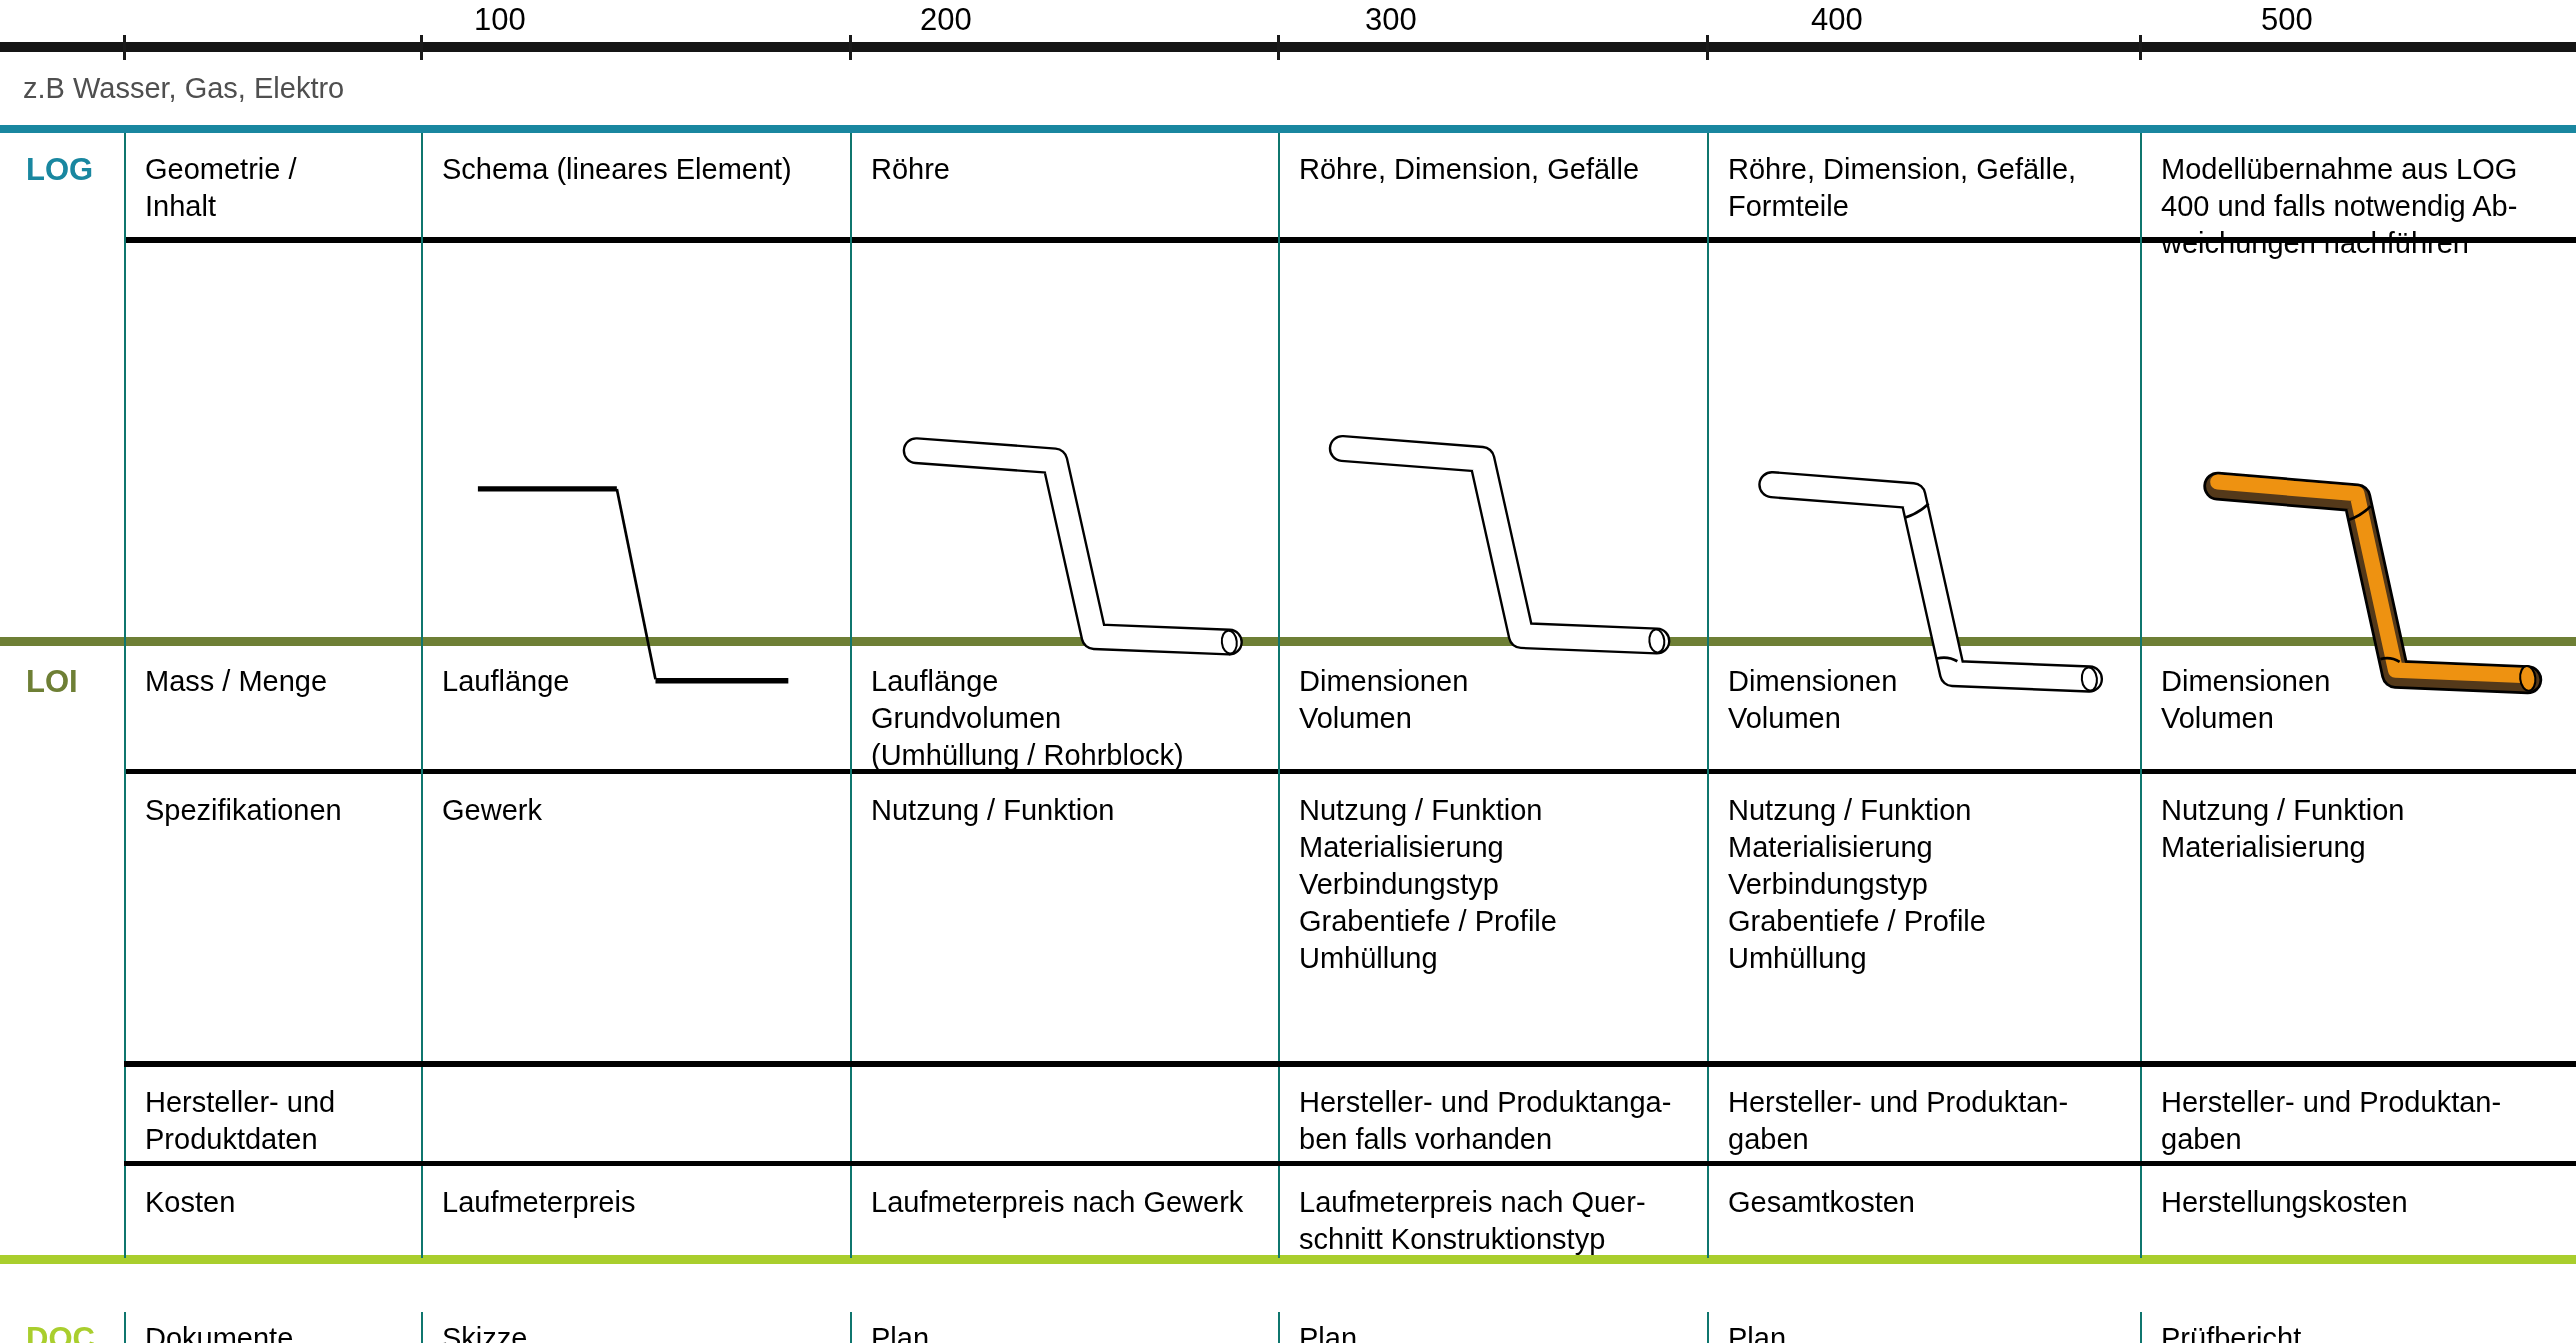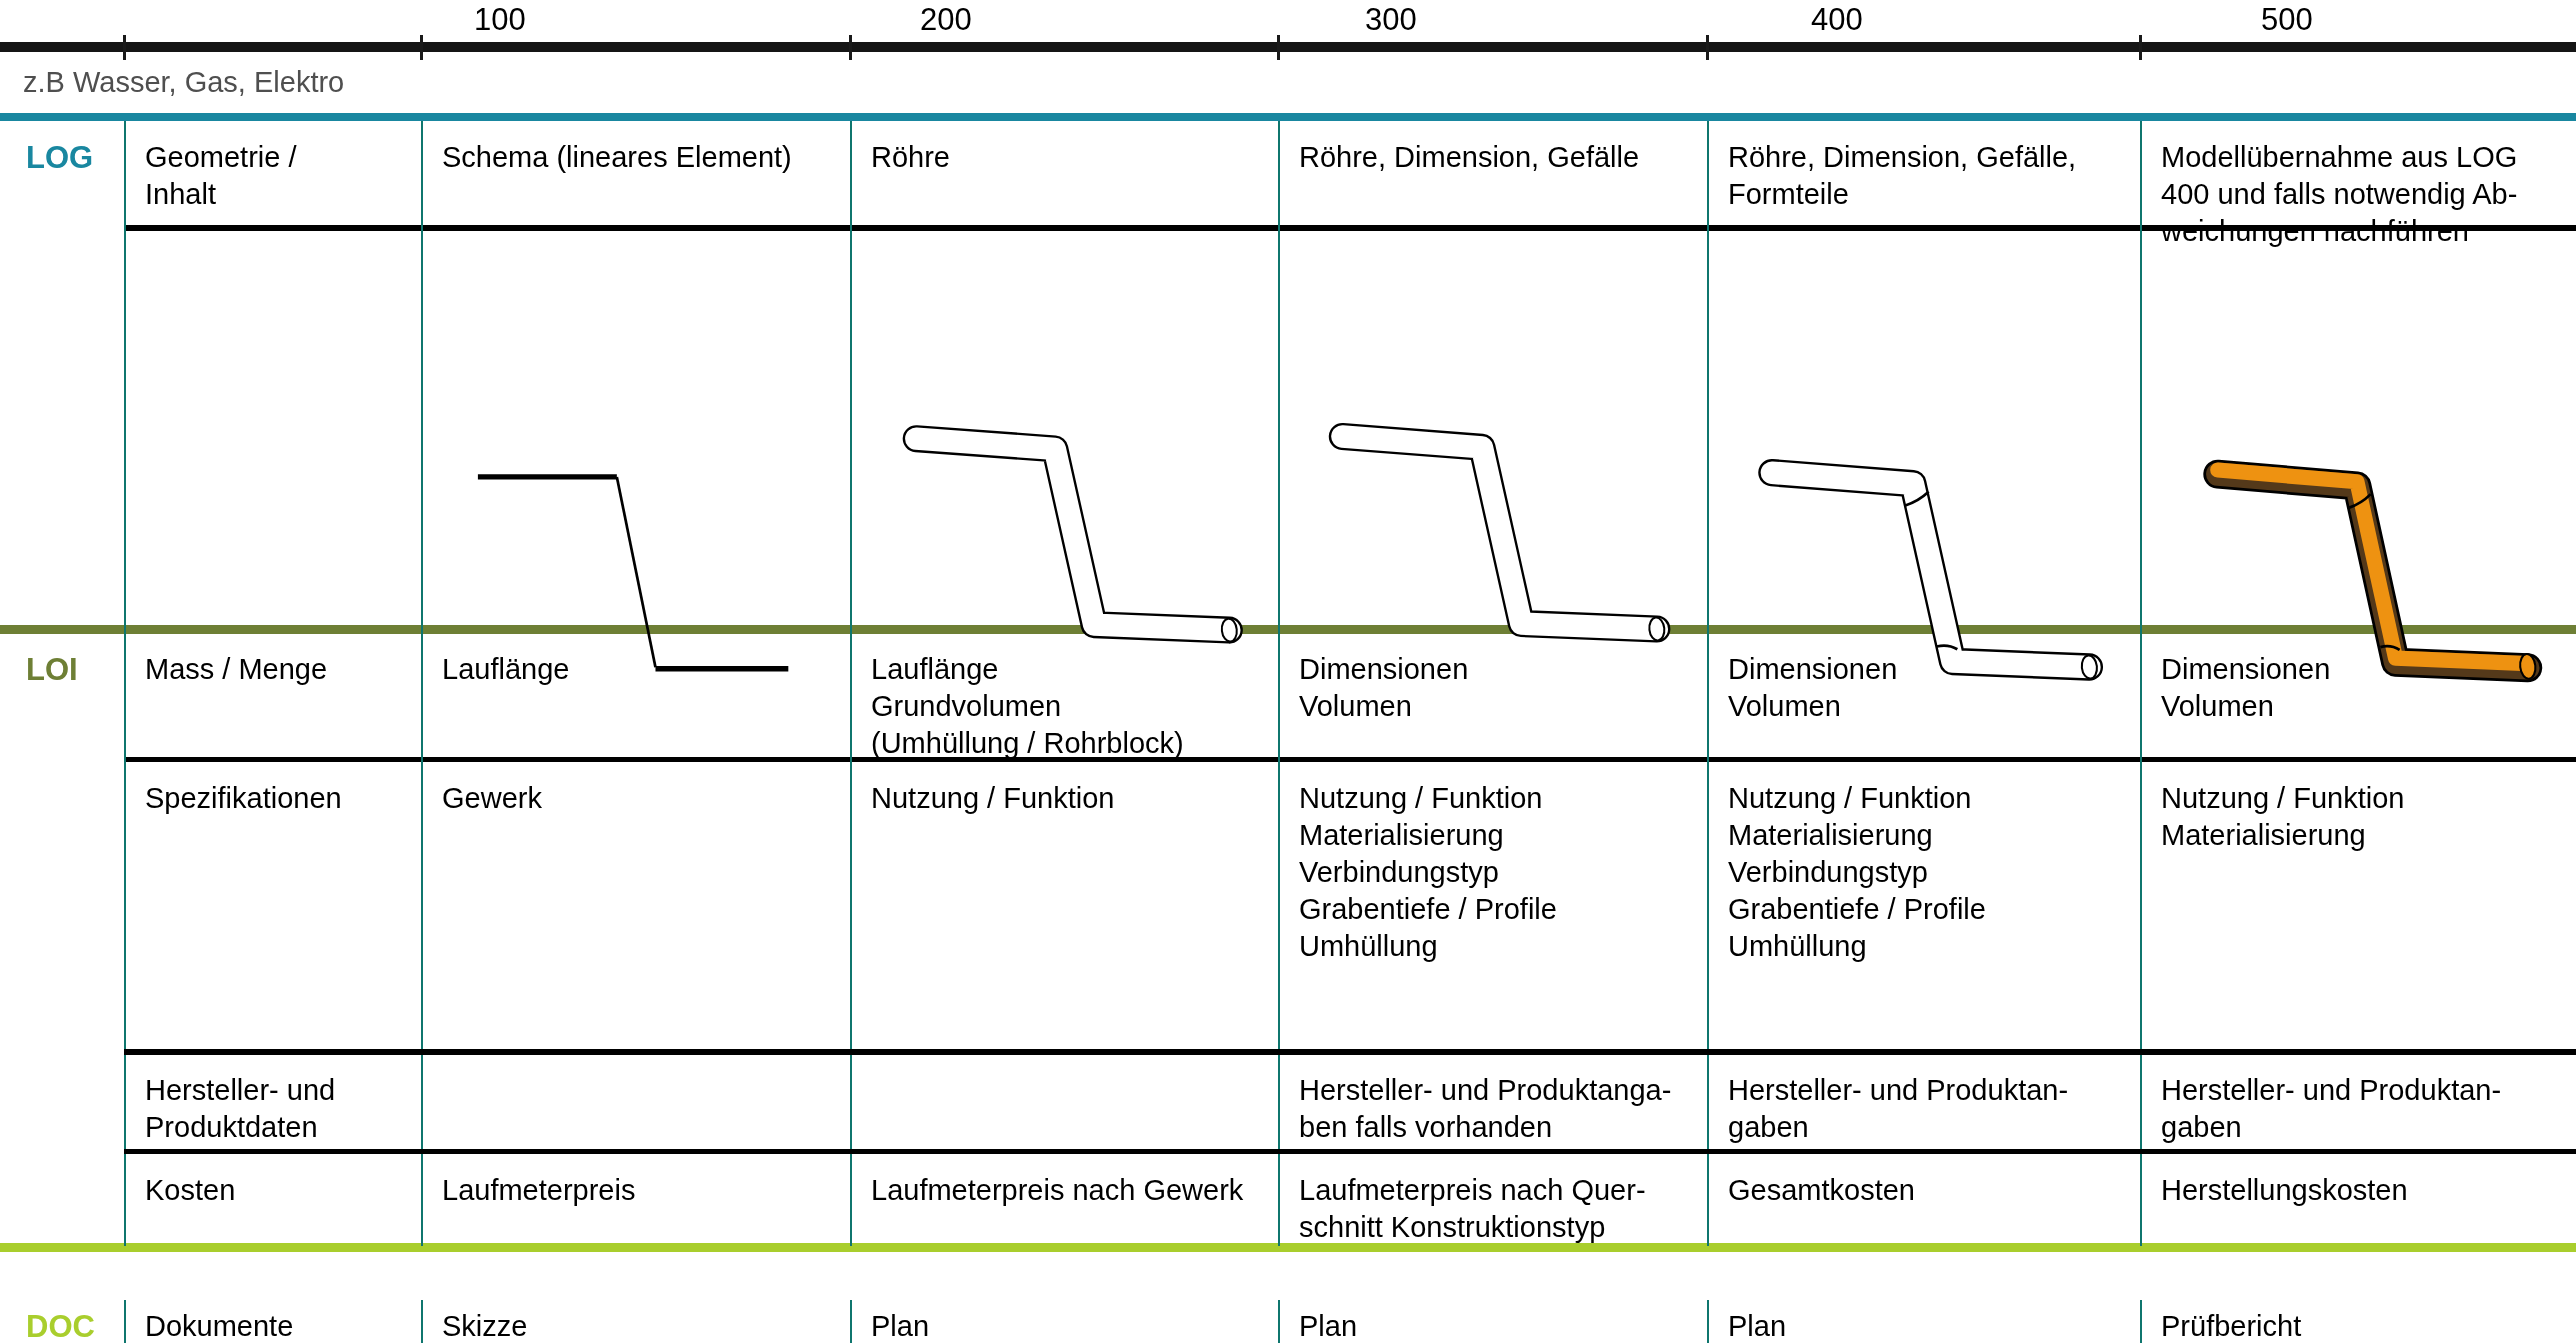--- a/index.html
+++ b/index.html
@@ -13,21 +13,21 @@
   }
   .row{display:grid;grid-template-columns:124px 297px 429px 428px 429px 433px 436px;}
   .cell{
     box-sizing:border-box;padding:17.7px 15px 0 19px;
     font-size:29px;line-height:37px;white-space:pre-line;
   }
   .bl{border-left:2px solid #0f766e;}
   
   .r-nums{height:42px;gap:17px;}
   .r-nums .cell{padding-top:1.4px;font-size:31px;line-height:38px;}
-  .r-sub{height:61px;}
+  .r-sub{height:73px;}
   .r-sub .cell{grid-column:1 / span 7;display:flex;align-items:center;
     padding-top:0;padding-left:23px;color:#4f4f4f;}
   .r-log{height:104px;}
   .r-img{height:394px;}
   .r-img .cell{padding:0;}
   .r-mass{height:123px;}
   .r-spez{height:287px;}
   .r-herst{height:94px;}
   .r-kost{height:89px;}
   .r-doc{height:46px;margin-top:48px;}

